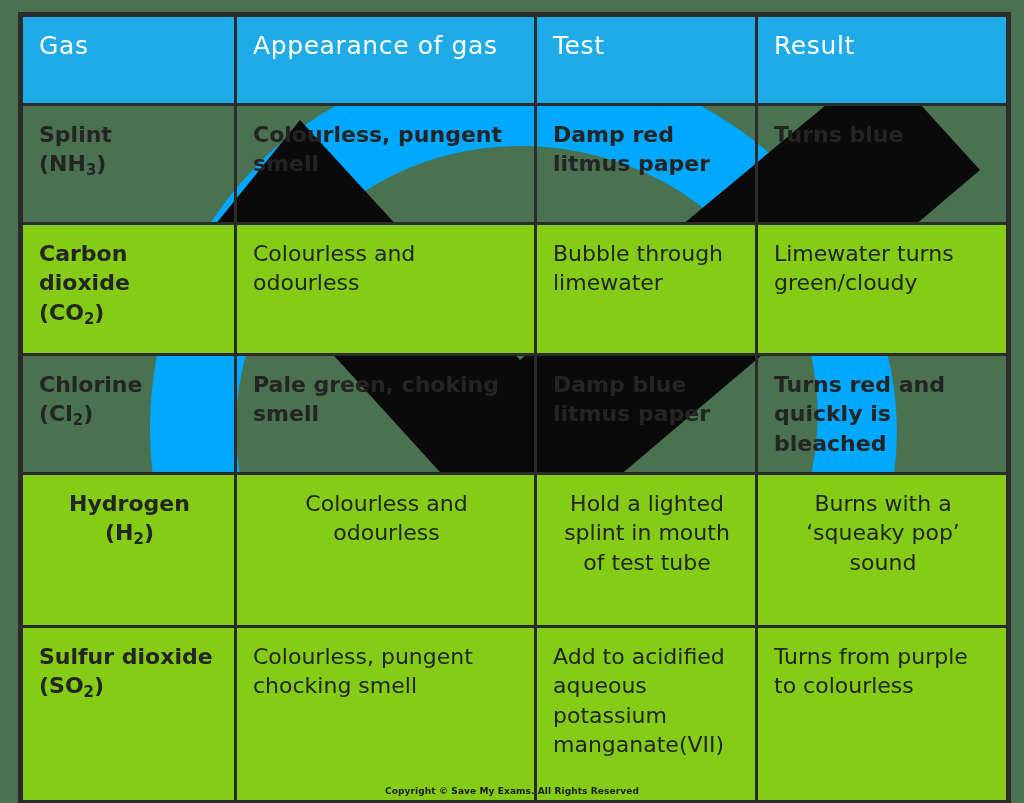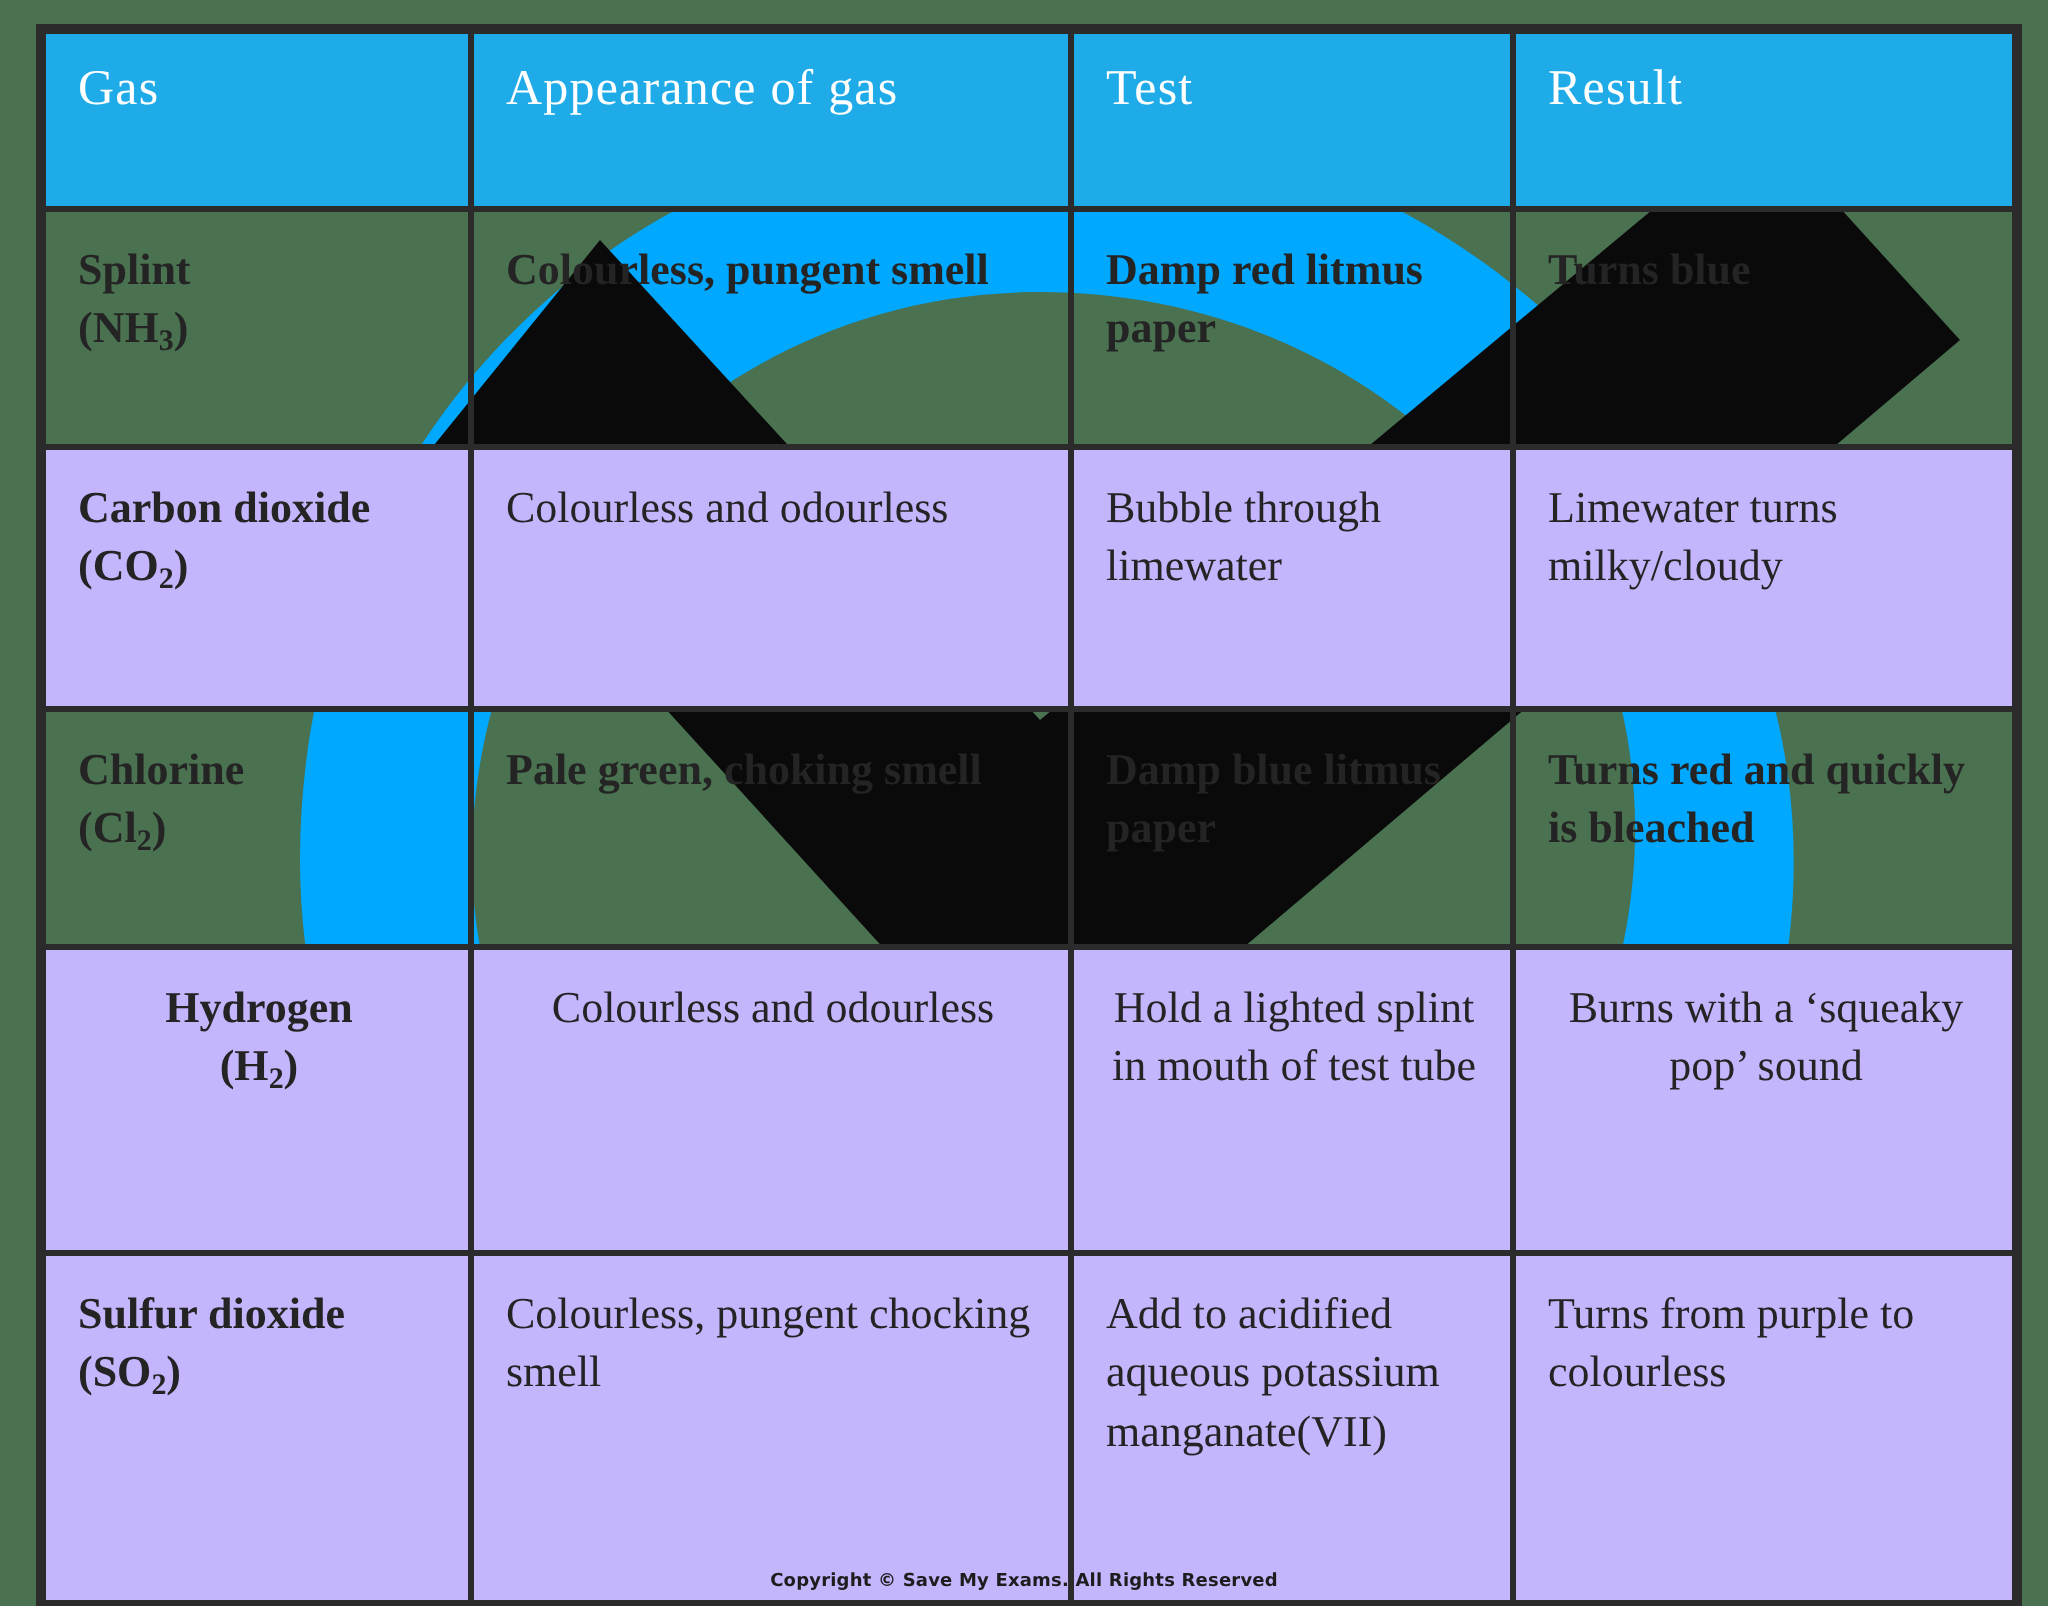--- a/index.html
+++ b/index.html
@@ -38,21 +38,20 @@
     height: 770px;
     border-collapse: collapse;
     table-layout: fixed;
     border: 5px solid #2b2b2b;
   }
   table.gas-table td, table.gas-table th {
     border: 3px solid #2b2b2b;
     vertical-align: top;
     padding: 14px 14px 10px 16px;
     text-align: left;
-    font-family: Liberation Serif, serif;
   }
 
   col.c1 { width: 215px; }
   col.c2 { width: 300px; }
   col.c3 { width: 221px; }
   col.c4 { width: 252px; }
 
   
   thead th {
     background: #1eabe8;
@@ -66,21 +65,21 @@
     padding-bottom: 6px;
   }
 
   
   tbody td {
     font-size: 22px;
     line-height: 1.33;
     color: #242424;
   }
   tbody tr.row-light td {
-    background: #c4b5fd;
+    background: #84cc16;
   }
   tbody tr.row-clear td {
     background: transparent;
   }
   tbody td.gas-name {
     font-weight: 700;
   }
   tbody tr.row-clear td {
     font-weight: 700;
   }
@@ -179,21 +178,21 @@
         <td>Turns blue</td>
       </tr>
 
       <tr class="row-light r-co2">
         <td class="gas-name">
           <span>Carbon dioxide</span><br>
           <span><span>(CO</span><sub>2</sub><span>)</span></span>
         </td>
         <td>Colourless and odourless</td>
         <td>Bubble through limewater</td>
-        <td>Limewater turns milky/cloudy</td>
+        <td>Limewater turns green/cloudy</td>
       </tr>
 
       <tr class="row-clear r-chlorine">
         <td class="gas-name">
           <span>Chlorine</span><br>
           <span><span>(Cl</span><sub>2</sub><span>)</span></span>
         </td>
         <td>Pale green, choking smell</td>
         <td>Damp blue litmus paper</td>
         <td>Turns red and quickly is bleached</td>

